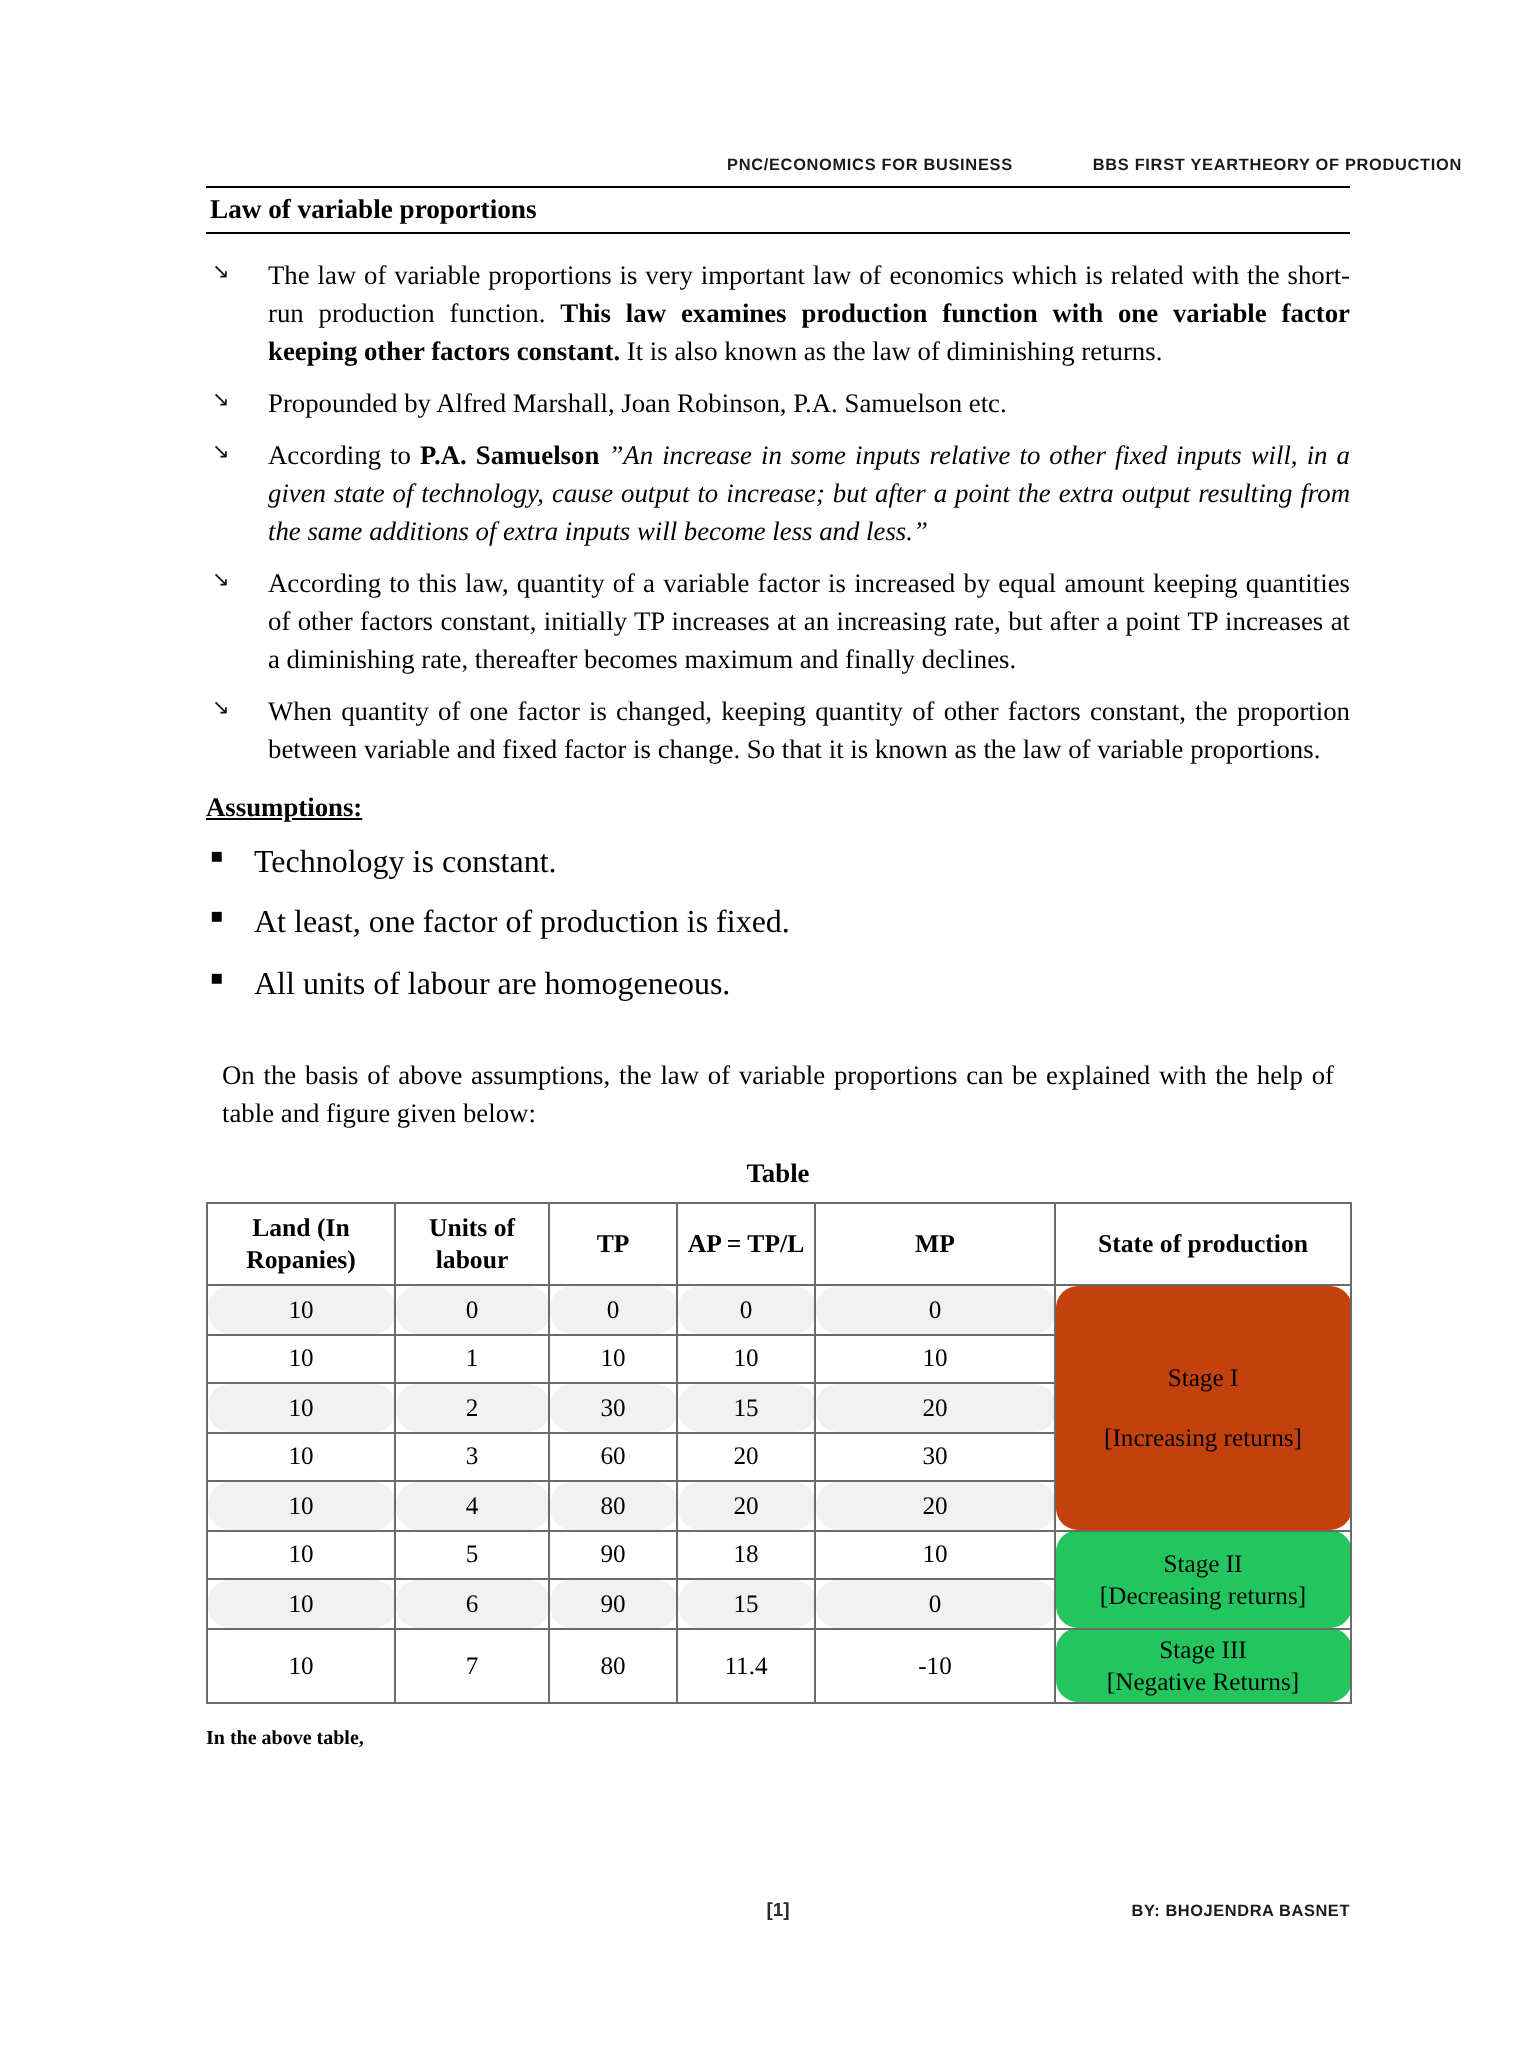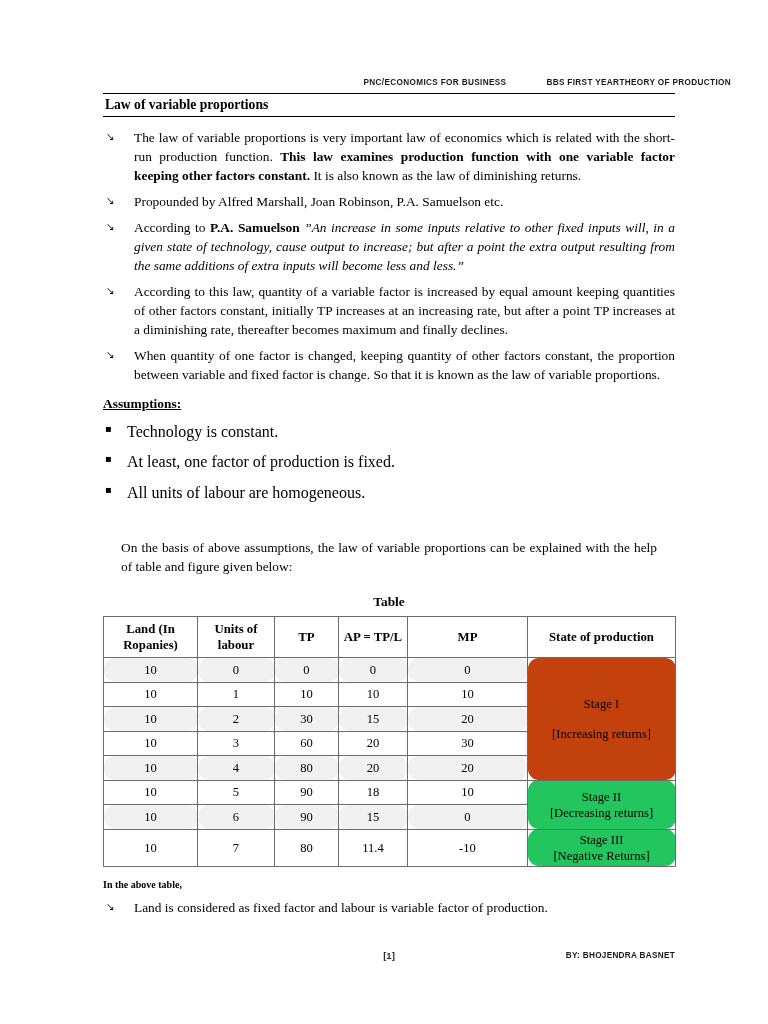--- a/index.html
+++ b/index.html
@@ -103,21 +103,21 @@
     font-family: "DejaVu Sans", sans-serif;
     font-size: 10px;
     line-height: 1.55;
     color: #000;
   }
 
   .para {
     font-size: 13.4px;
     line-height: 1.42;
     text-align: justify;
-    margin: 18px;
+    margin: 8px;
   }
 
   b, .b { font-weight: bold; }
   .quote {
     font-style: italic;
     font-family: "Liberation Serif", "DejaVu Serif", serif;
   }
 
   .sub-heading {
     font-size: 13.4px;
@@ -336,23 +336,20 @@
               <span class="stage-line1">Stage III</span>
               <span class="stage-line2">[Negative Returns]</span>
             </td>
           </tr>
         </tbody>
     </table>
 
     <div class="spacer-12"></div>
 
     <div class="sub-heading-plain">In the above table,</div>
-    <ul class="arrow-list" id="after-list">
-        <li>Land is considered as fixed factor and labour is variable factor of production.</li>
-      </ul>
 
   </div>
 
   <div class="doc-footer">
     <span class="footer-page">[1]</span>
     <span class="footer-author">BY: BHOJENDRA BASNET</span>
   </div>
 
 </div>
 

